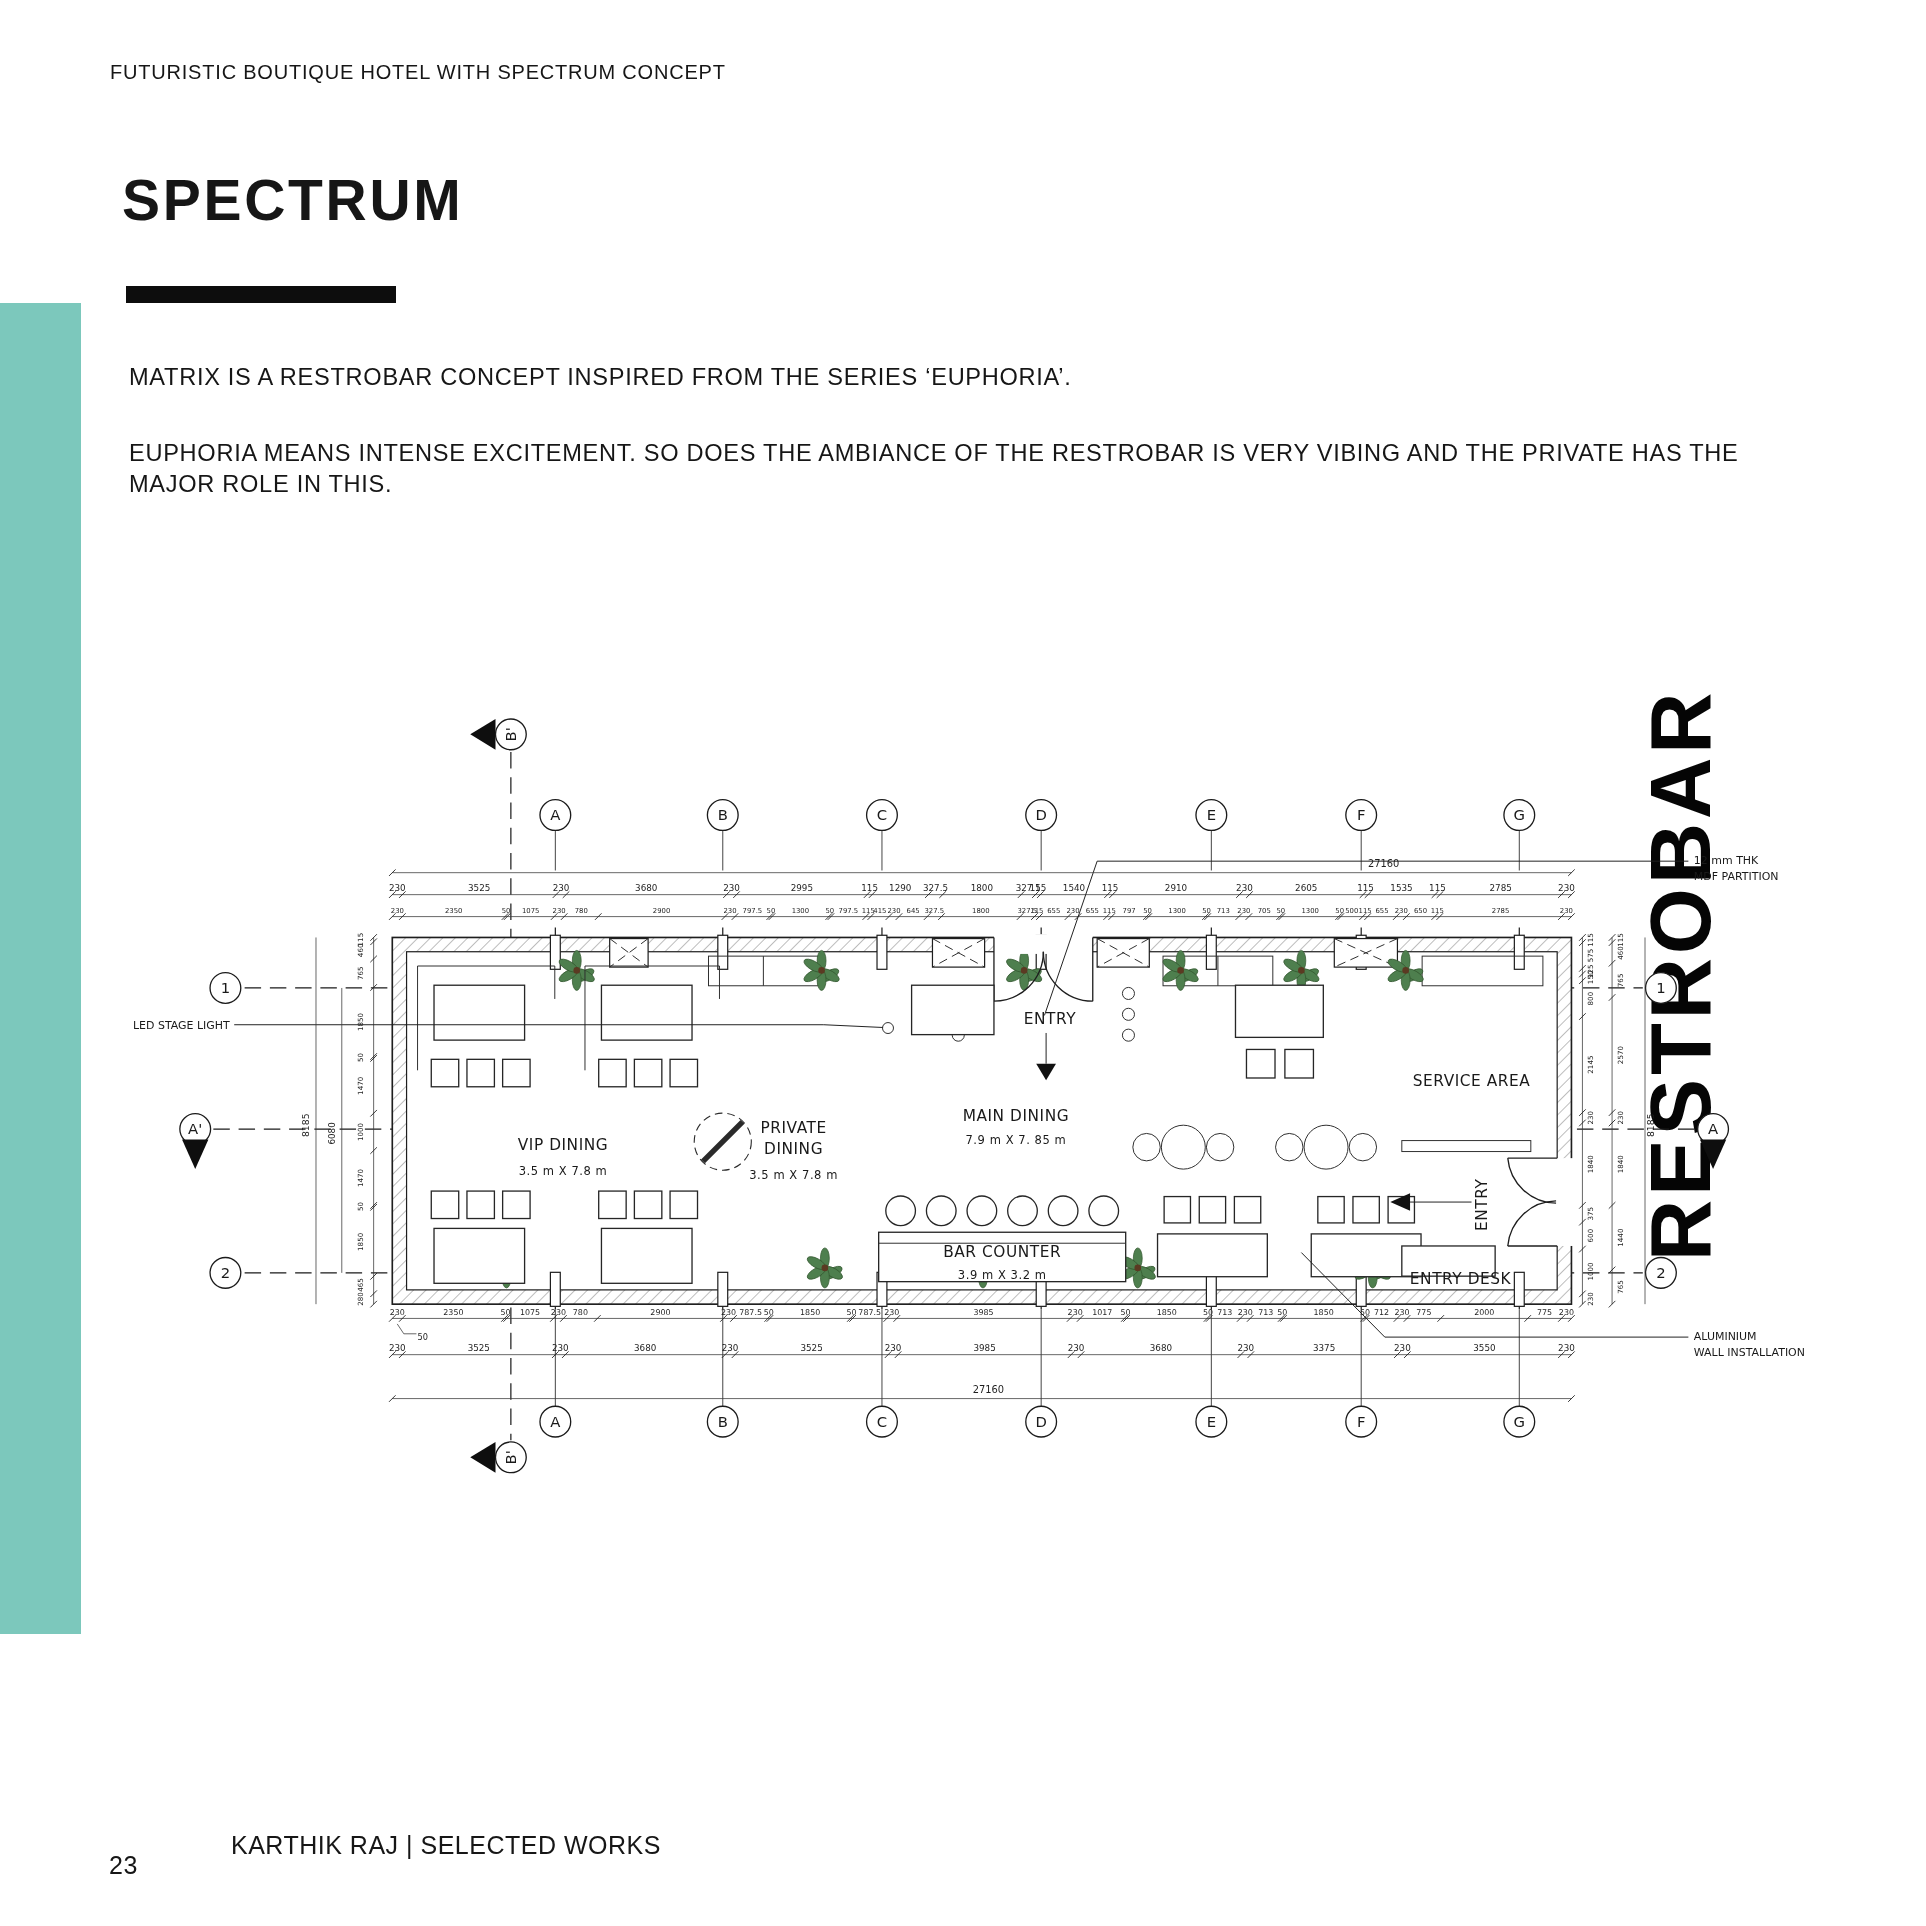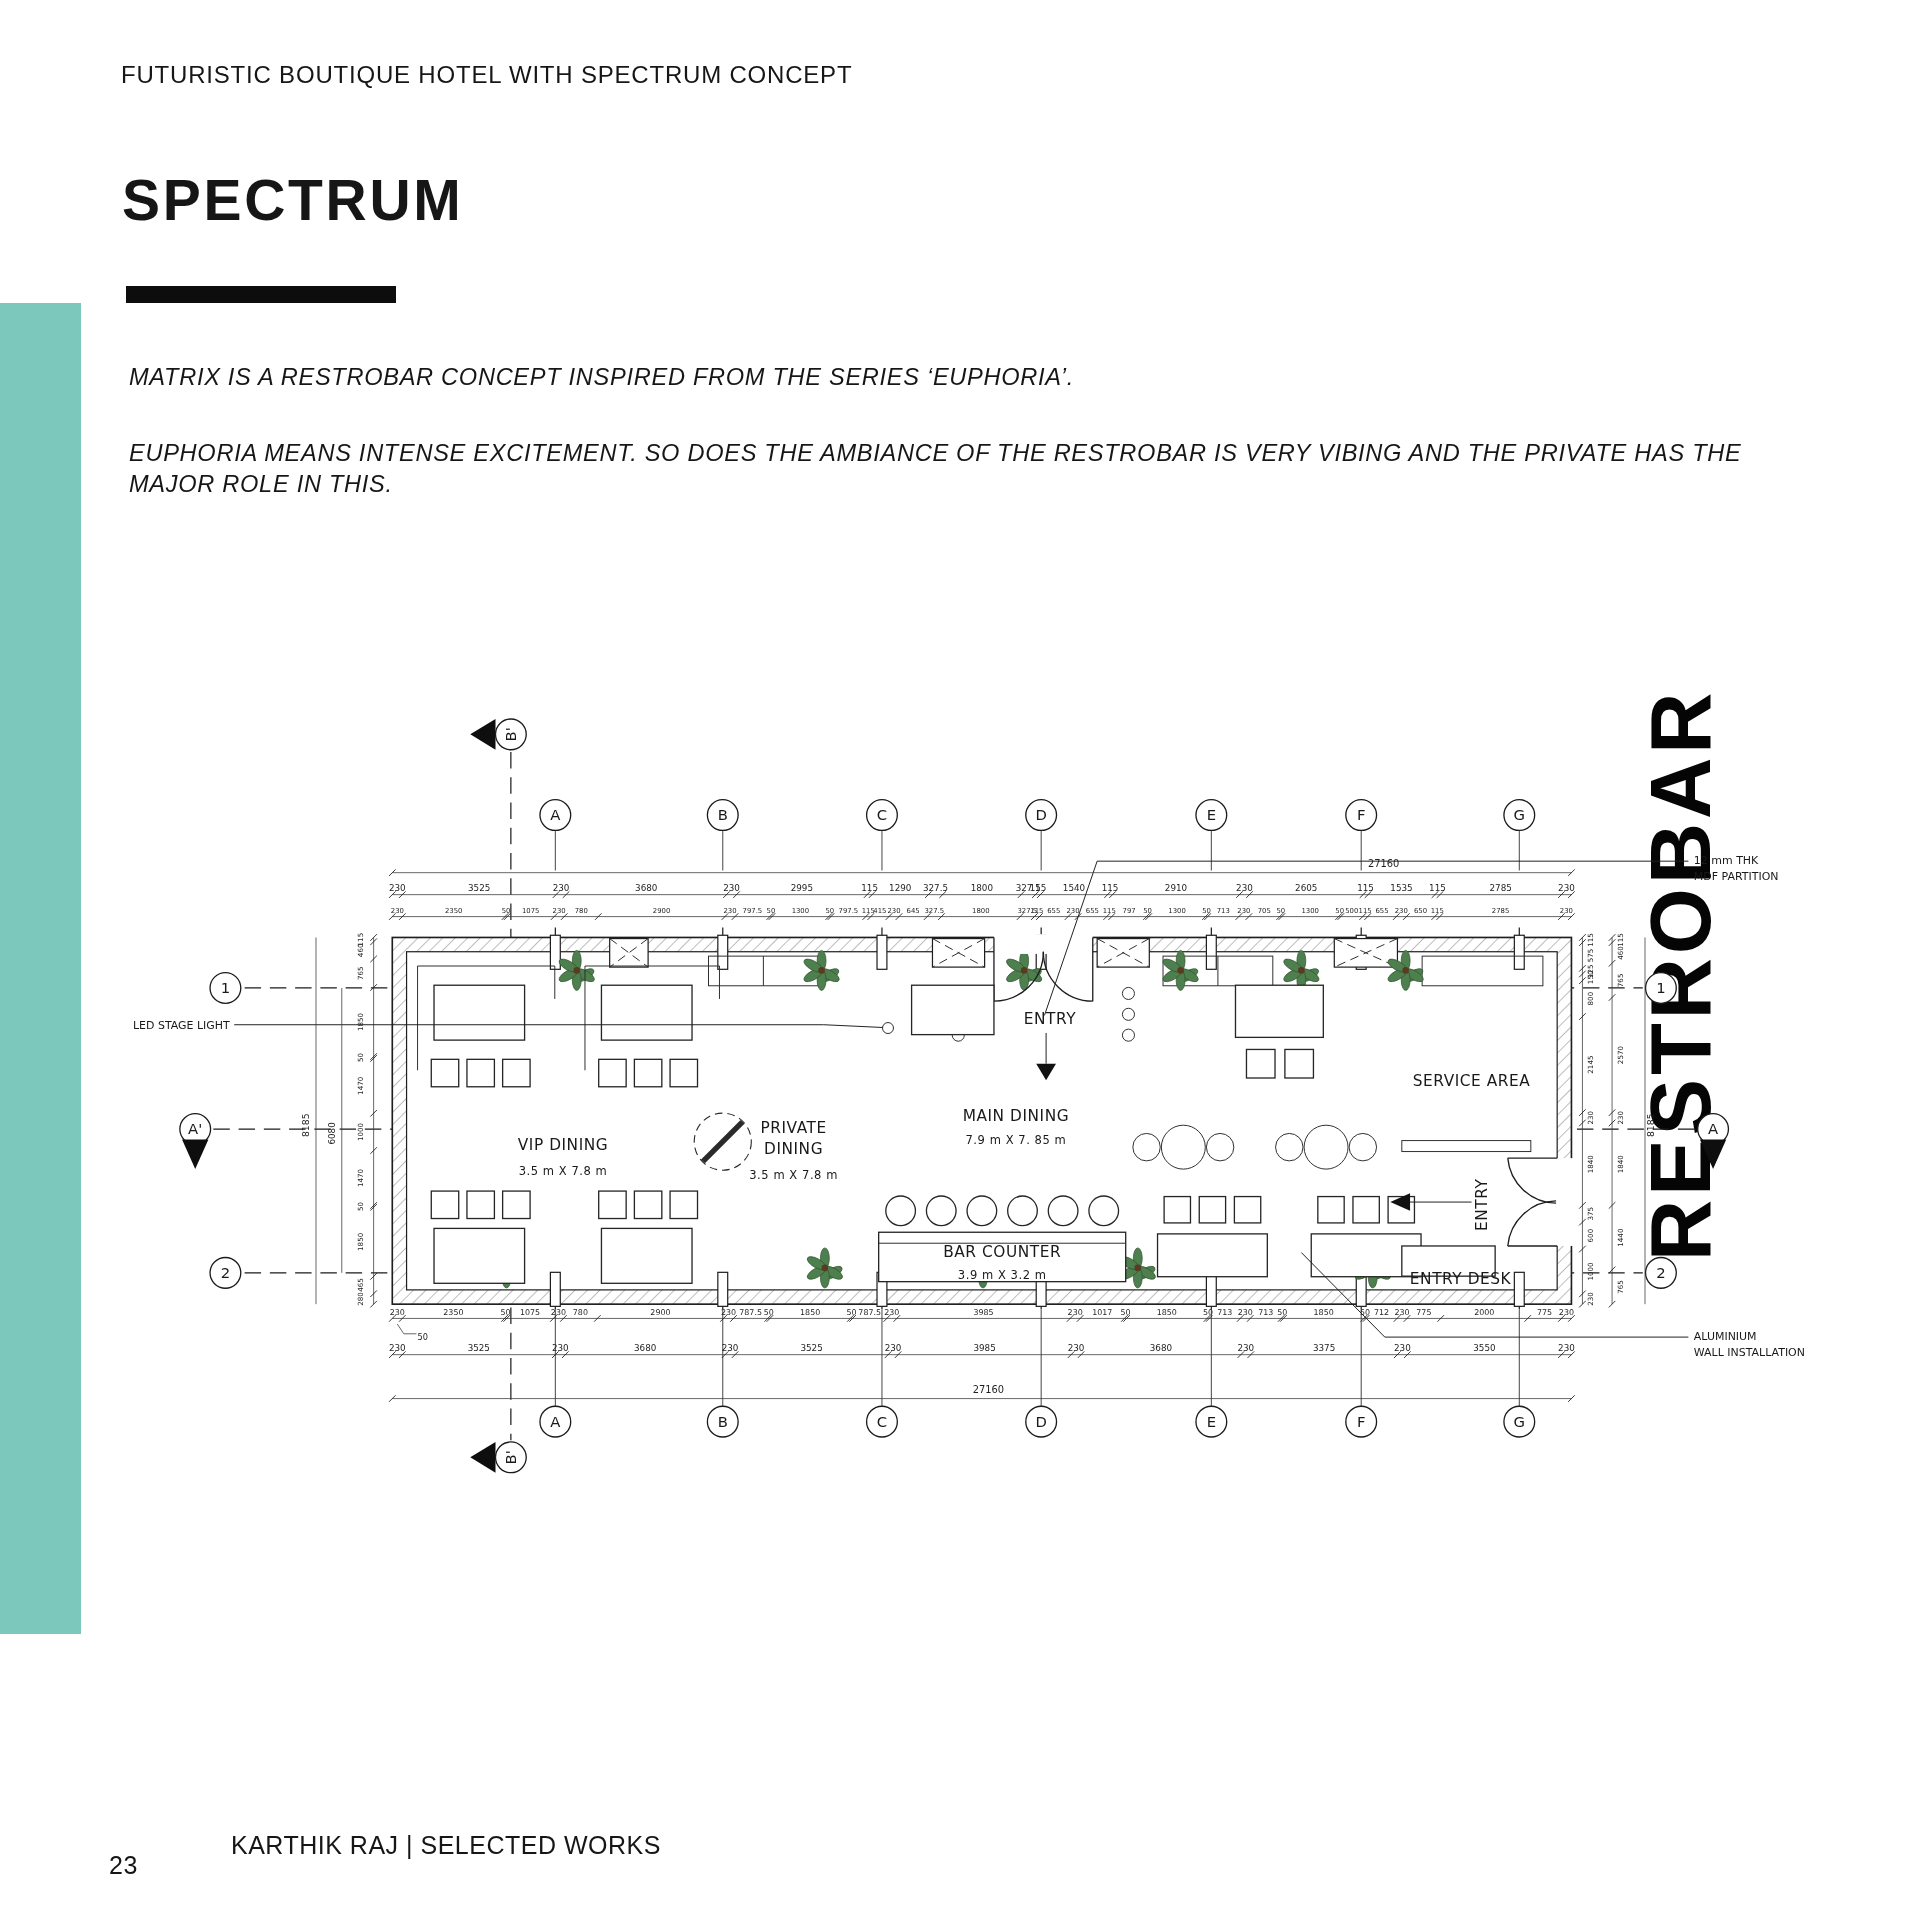--- a/index.html
+++ b/index.html
@@ -1,22 +1,22 @@
 <!DOCTYPE html>
 <html style="font-size:8.8px"><head>
 <meta charset="utf-8">
 <style>
   html,body{margin:0;padding:0;background:#e8e8e8;}
   .page{position:relative;width:1926px;height:1926px;background:#ffffff;overflow:hidden;
         font-family:"Liberation Sans",sans-serif;color:#161616;}
   .accent-bar{position:absolute;left:0;top:303px;width:81px;height:1331px;}
-  .eyebrow{position:absolute;left:121px;top:61px;font-size:24px;letter-spacing:0.8px;font-weight:400;}
+  .eyebrow{position:absolute;left:110px;top:61px;font-size:20px;letter-spacing:0.8px;font-weight:400;}
   .title{position:absolute;left:122px;top:167px;font-size:57px;font-weight:800;letter-spacing:2.7px;}
   .title-rule{position:absolute;left:126px;top:286px;width:270px;height:16.5px;background:#0d0d0d;}
-  .para{position:absolute;left:129px;width:1686px;font-size:23.6px;line-height:31px;letter-spacing:0.7px;font-weight:400;font-style:italic;}
+  .para{position:absolute;left:129px;width:1686px;font-size:23.6px;line-height:31px;letter-spacing:0.7px;font-weight:400;}
   .para1{top:362px;}
   .para2{top:438px;}
   .side-text{position:absolute;right:-41px;top:975px;transform:translateY(-50%) rotate(-90deg);
              font-size:85px;font-weight:800;letter-spacing:3.8px;white-space:nowrap;color:#050505;
              transform-origin:center;line-height:1;}
   .footer{position:absolute;top:1831px;left:0;width:100%;font-size:25px;letter-spacing:0.5px;}
   .footer .pageno{position:absolute;left:109px;top:0;margin-top:20px;}
   .footer .credit{position:absolute;left:231px;top:0;}
   .plan-wrap{position:absolute;left:88px;top:708px;width:1757px;height:785px;}
   svg{display:block;}

